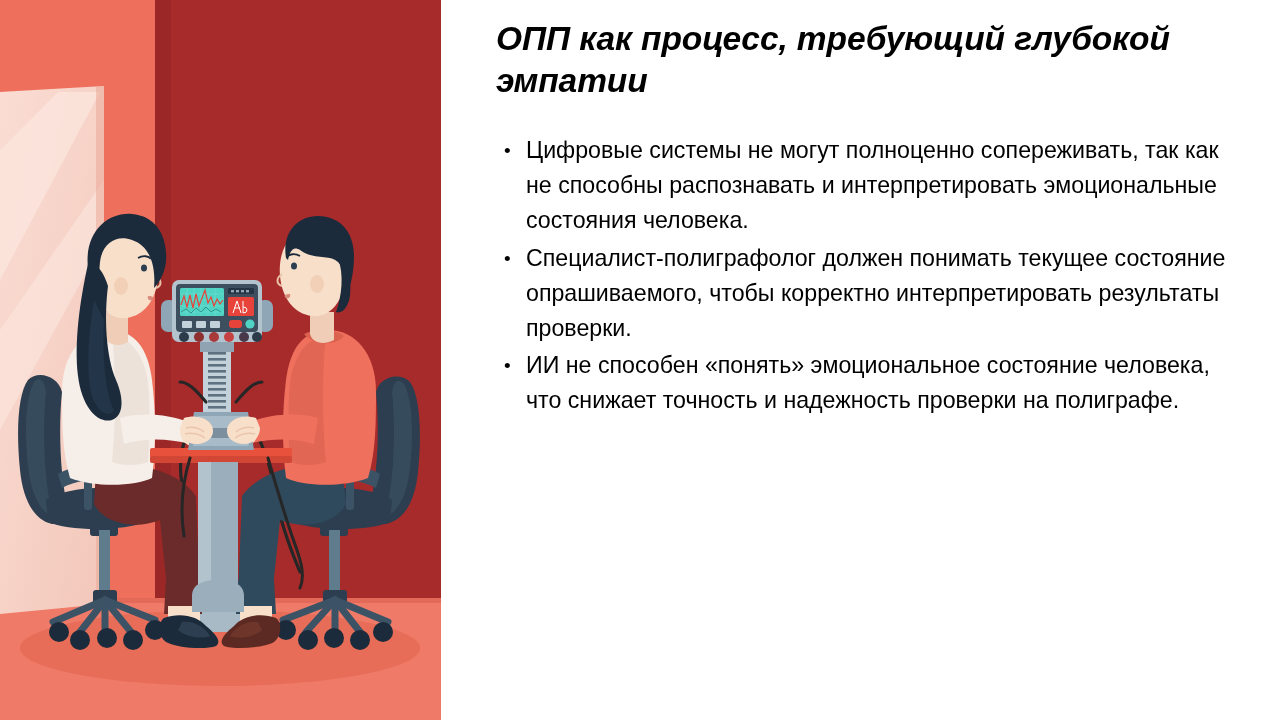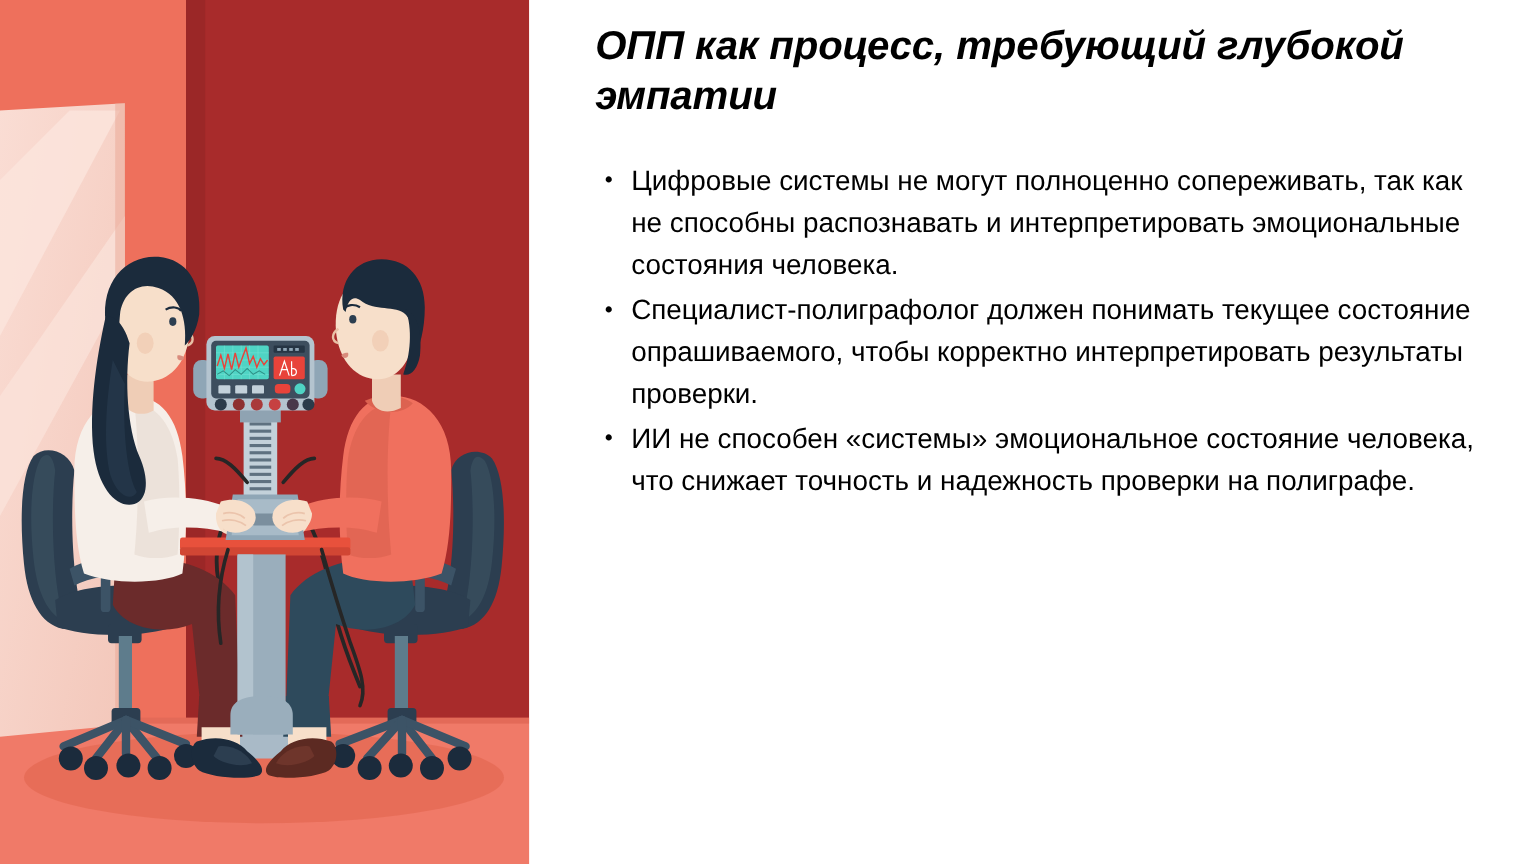--- a/index.html
+++ b/index.html
@@ -353,18 +353,18 @@
       <li class="bullet-item">
         <span class="dot">•</span>
         <span>Цифровые системы не могут полноценно сопереживать, так как не способны распознавать и интерпретировать эмоциональные состояния человека.</span>
       </li>
       <li class="bullet-item">
         <span class="dot">•</span>
         <span>Специалист-полиграфолог должен понимать текущее состояние опрашиваемого, чтобы корректно интерпретировать результаты проверки.</span>
       </li>
       <li class="bullet-item">
         <span class="dot">•</span>
-        <span>ИИ не способен «системы» эмоциональное состояние человека, что снижает точность и надежность проверки на полиграфе.</span>
+        <span>ИИ не способен «понять» эмоциональное состояние человека, что снижает точность и надежность проверки на полиграфе.</span>
       </li>
     </ul>
   </div>
 
 </div>
 
 </body></html>

